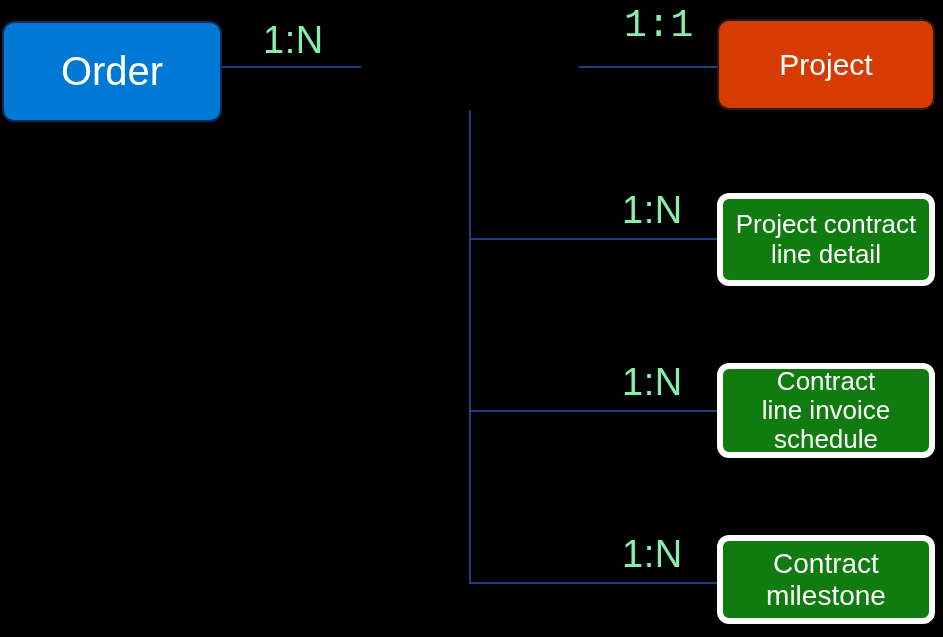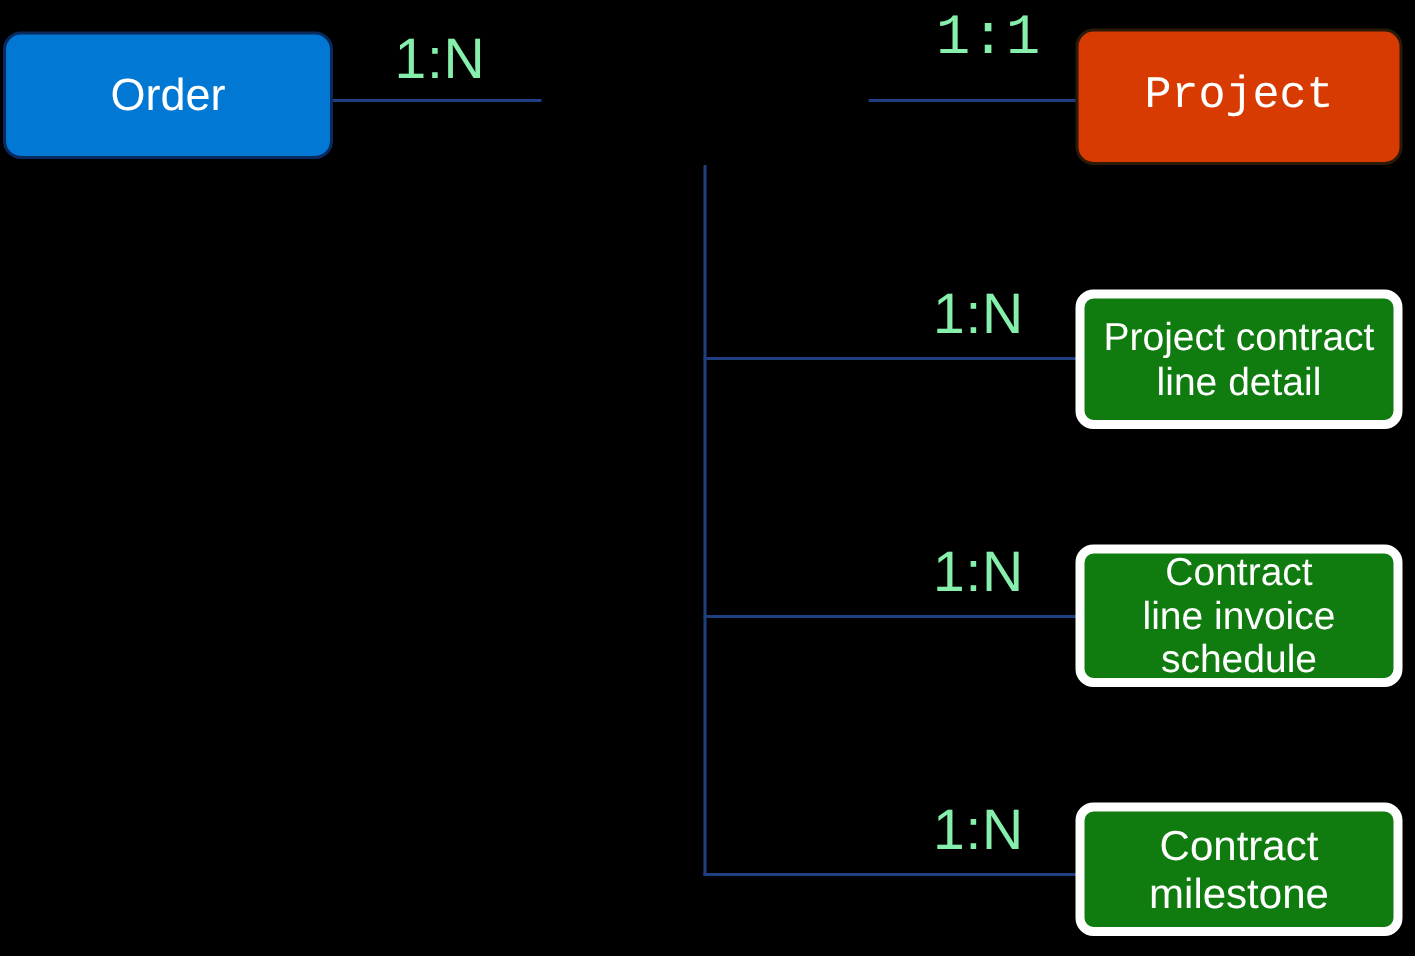--- a/index.html
+++ b/index.html
@@ -88,26 +88,26 @@
   <div class="card" style="left:263px; top:21px;">1:N</div>
 
   <div class="card" style="left:624px; top:7px;font-family:Liberation Mono, monospace;">1:1</div>
 
   <div class="card" style="left:622px; top:191px;">1:N</div>
 
   <div class="card" style="left:622px; top:363px;">1:N</div>
 
   <div class="card" style="left:622px; top:535px;">1:N</div>
 
-  <div class="node blue" style="left:2px; top:21px; width:220px; height:85px; font-size:30px;justify-content:flex-end;">
+  <div class="node blue" style="left:2px; top:21px; width:220px; height:101px; font-size:40px;justify-content:flex-end;">
     <span class="node-label">Order</span>
   </div>
 
 
-  <div class="node orange" style="left:717px; top:19px; width:218px; height:91px; font-size:30px;font-family:Liberation Mono, monospace;">
+  <div class="node orange" style="left:717px; top:19px; width:218px; height:91px; font-size:30px;">
     <span class="node-label">Project</span>
   </div>
 
   <div class="node green" style="left:717px; top:193px; width:218px; height:93px; font-size:26px;">
     <span class="node-label">Project contract
 line detail</span>
   </div>
 
   <div class="node green" style="left:717px; top:363px; width:218px; height:95px; font-size:26px;">
     <span class="node-label">Contract

